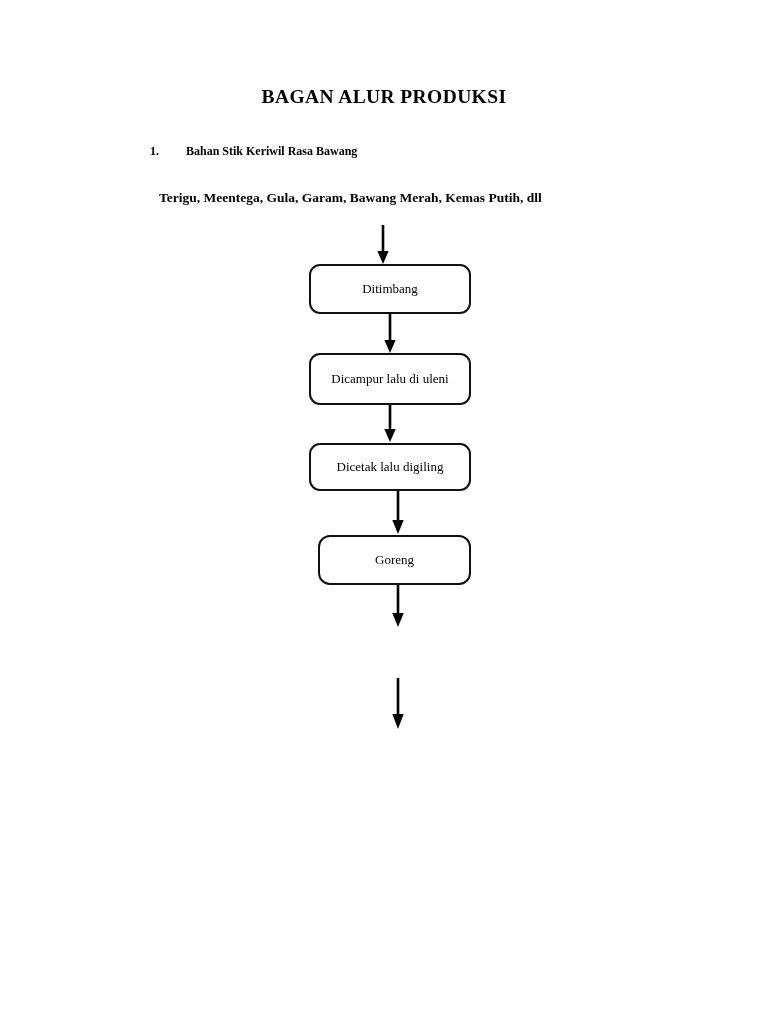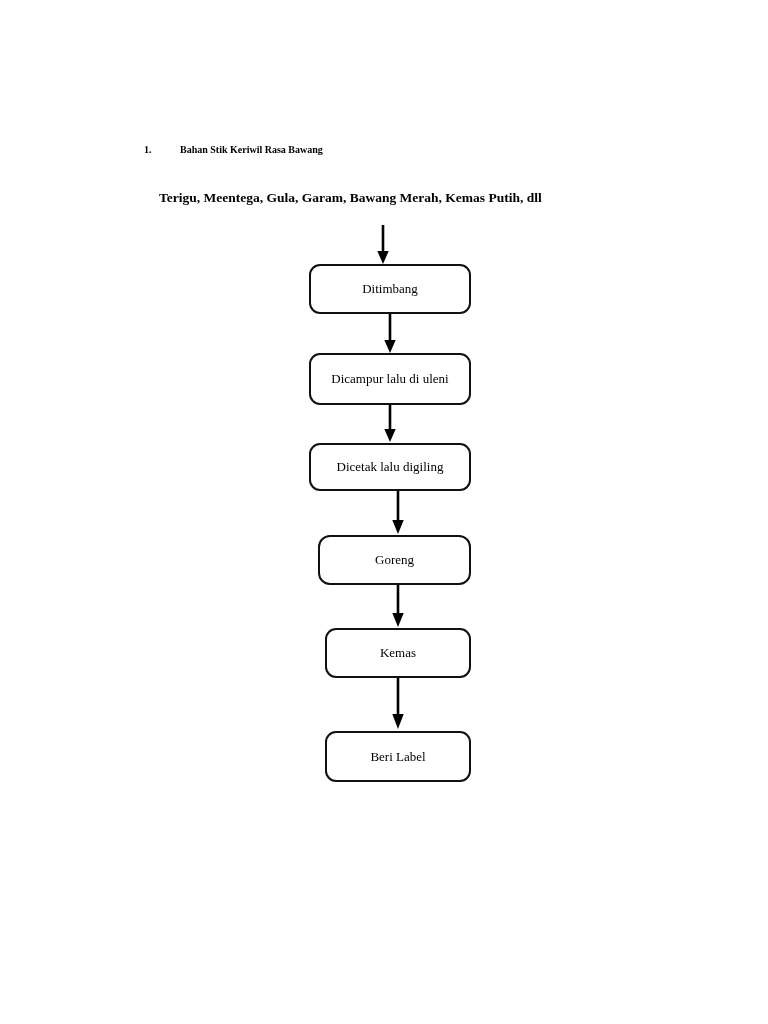--- a/index.html
+++ b/index.html
@@ -34,22 +34,22 @@
     font-size: 19.5px;
     font-weight: bold;
     letter-spacing: 0.4px;
     font-family: "Liberation Serif", "DejaVu Serif", serif;
   }
 
   
   .list-item {
     position: absolute;
     top: 144px;
-    left: 144px;
-    font-size: 10px;
+    left: 150px;
+    font-size: 12px;
     font-weight: bold;
     white-space: nowrap;
   }
   .list-item .num {
     display: inline-block;
     width: 36px;
   }
 
   
   .ingredients {
@@ -90,20 +90,21 @@
     width: 14px;
     display: block;
   }
   .arrow svg { display: block; }
 </style>
 </head>
 <body>
 
 <div class="page">
 
+  <div class="doc-title">BAGAN ALUR PRODUKSI</div>
 
   <div class="list-item">
     <span class="num">1.</span><span>Bahan Stik Keriwil Rasa Bawang</span>
   </div>
 
   <div class="ingredients">Terigu, Meentega, Gula, Garam, Bawang Merah, Kemas Putih, dll</div>
 
   <div class="flow">
 
     <div class="arrow" style="left:376px; top:225px; height:40px;">
@@ -150,29 +151,23 @@
       <span>Goreng</span>
     </div>
 
     <div class="arrow" style="left:391px; top:585px; height:43px;">
       <svg width="14" height="43" viewBox="0 0 14 43">
         <line x1="7" y1="0" x2="7" y2="30" stroke="#000000" stroke-width="2.6"></line>
         <polygon points="7,42 1.3,28 12.7,28" fill="#000000"></polygon>
       </svg>
     </div>
 
-    <div class="node" style="left:325px; top:628px; width:146px; height:50px;">
-      <span>Kemas</span>
-    </div>
 
     <div class="arrow" style="left:391px; top:678px; height:52px;">
       <svg width="14" height="52" viewBox="0 0 14 52">
         <line x1="7" y1="0" x2="7" y2="38" stroke="#000000" stroke-width="2.6"></line>
         <polygon points="7,51 1.3,36 12.7,36" fill="#000000"></polygon>
       </svg>
     </div>
 
-    <div class="node" style="left:325px; top:731px; width:146px; height:51px;">
-      <span>Beri Label</span>
-    </div>
 
   </div>
 </div>
 
 </body></html>

